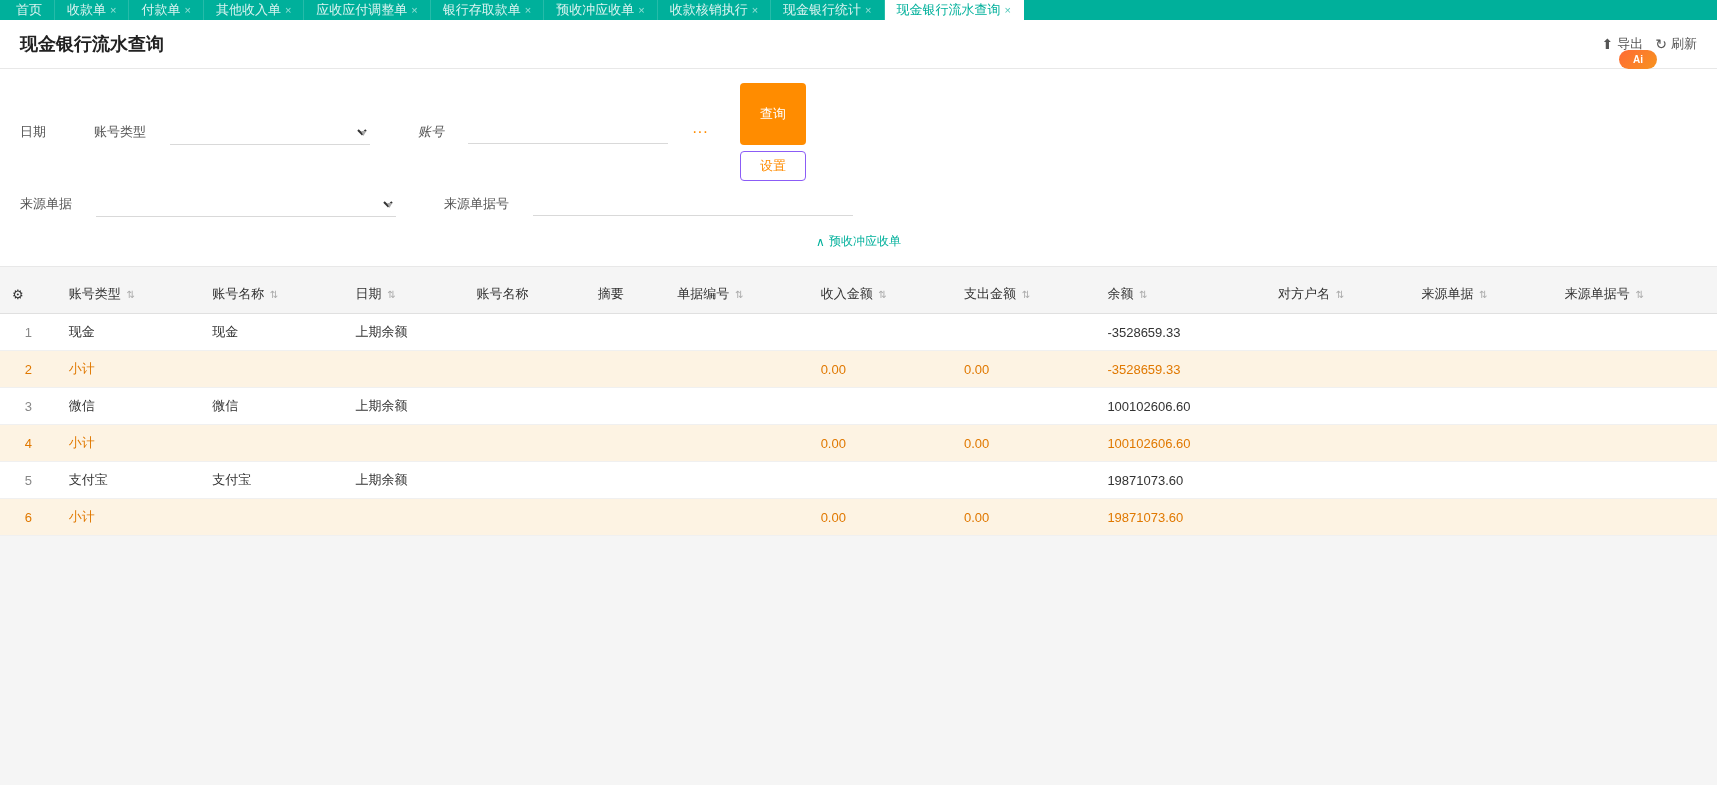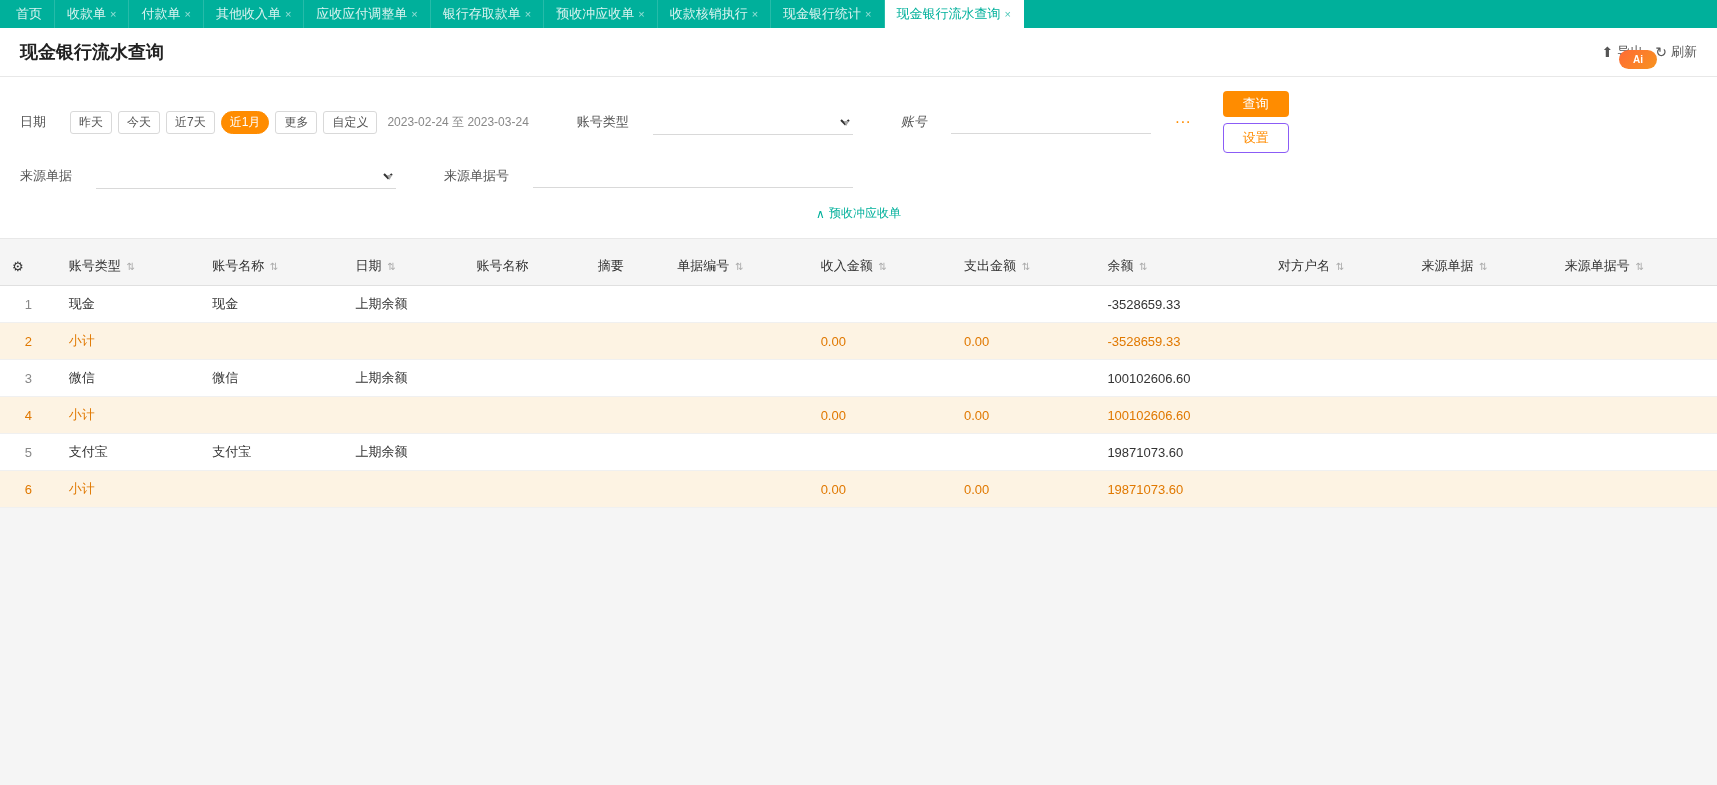--- a/index.html
+++ b/index.html
@@ -3,21 +3,21 @@
   <meta charset="utf-8">
   <style>
     * { box-sizing: border-box; margin: 0; padding: 0; }
     body { font-family: 'Microsoft YaHei', Arial, sans-serif; font-size: 13px; background: #f5f5f5; color: #333; }
 
     
     .top-nav {
       background: #00b09b;
       display: flex;
       align-items: center;
-      height: 28px;
+      height: 20px;
       padding: 0 4px;
       overflow: hidden;
     }
     .nav-tab {
       display: flex;
       align-items: center;
       padding: 0 12px;
       height: 36px;
       color: rgba(255,255,255,0.85);
       font-size: 13px;
@@ -161,21 +161,21 @@
     }
     .dots-btn {
       color: #ff8c00;
       font-size: 16px;
       cursor: pointer;
     }
     .query-btn {
       background: #ff8c00;
       color: #fff;
       border: none;
-      padding: 4px 20px;
+      padding: 22px 20px;
       border-radius: 4px;
       font-size: 13px;
       cursor: pointer;
     }
     .settings-btn {
       background: #fff;
       color: #ff8c00;
       border: 1px solid #8b5cf6;
       padding: 5px 16px;
       border-radius: 4px;
@@ -275,29 +275,20 @@
         <span>刷新</span>
       </button>
     </div>
   </div>
 
   <div class="ai-badge">Ai</div>
 
   <div class="filter-area">
     <div class="filter-row">
       <span class="filter-label">日期</span>
-      <div class="date-btns">
-        <button class="date-btn">昨天</button>
-        <button class="date-btn">今天</button>
-        <button class="date-btn">近7天</button>
-        <button class="date-btn active">近1月</button>
-        <button class="date-btn">更多</button>
-        <button class="date-btn">自定义</button>
-        <span class="date-range">2023-02-24 至 2023-03-24</span>
-      </div>
 
       <span class="filter-label" style="margin-left:24px;">账号类型</span>
       <div class="select-wrapper">
         <select class="select-box" style="min-width:200px;">
           <option value=""></option>
         </select>
       </div>
 
       <span class="filter-label" style="margin-left:24px;font-style:italic;">账号</span>
       <input class="input-box" type="text" value="" style="">

